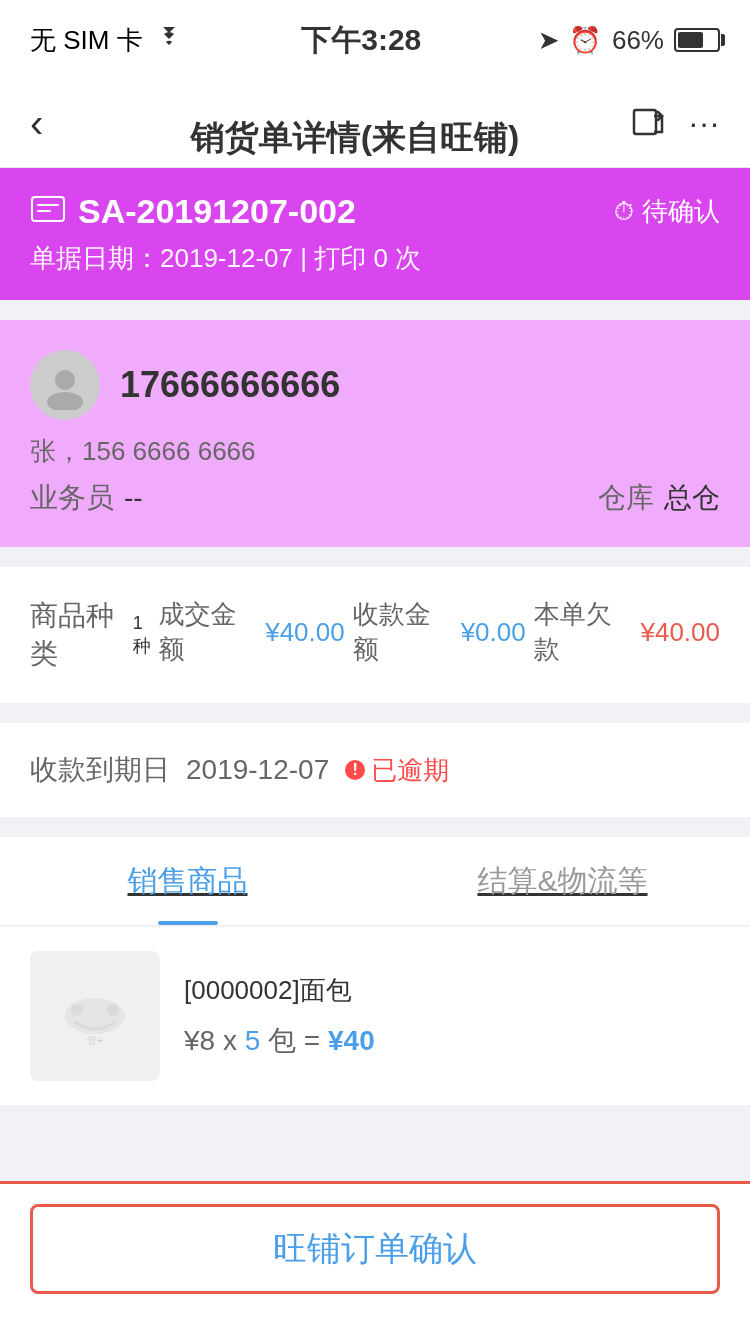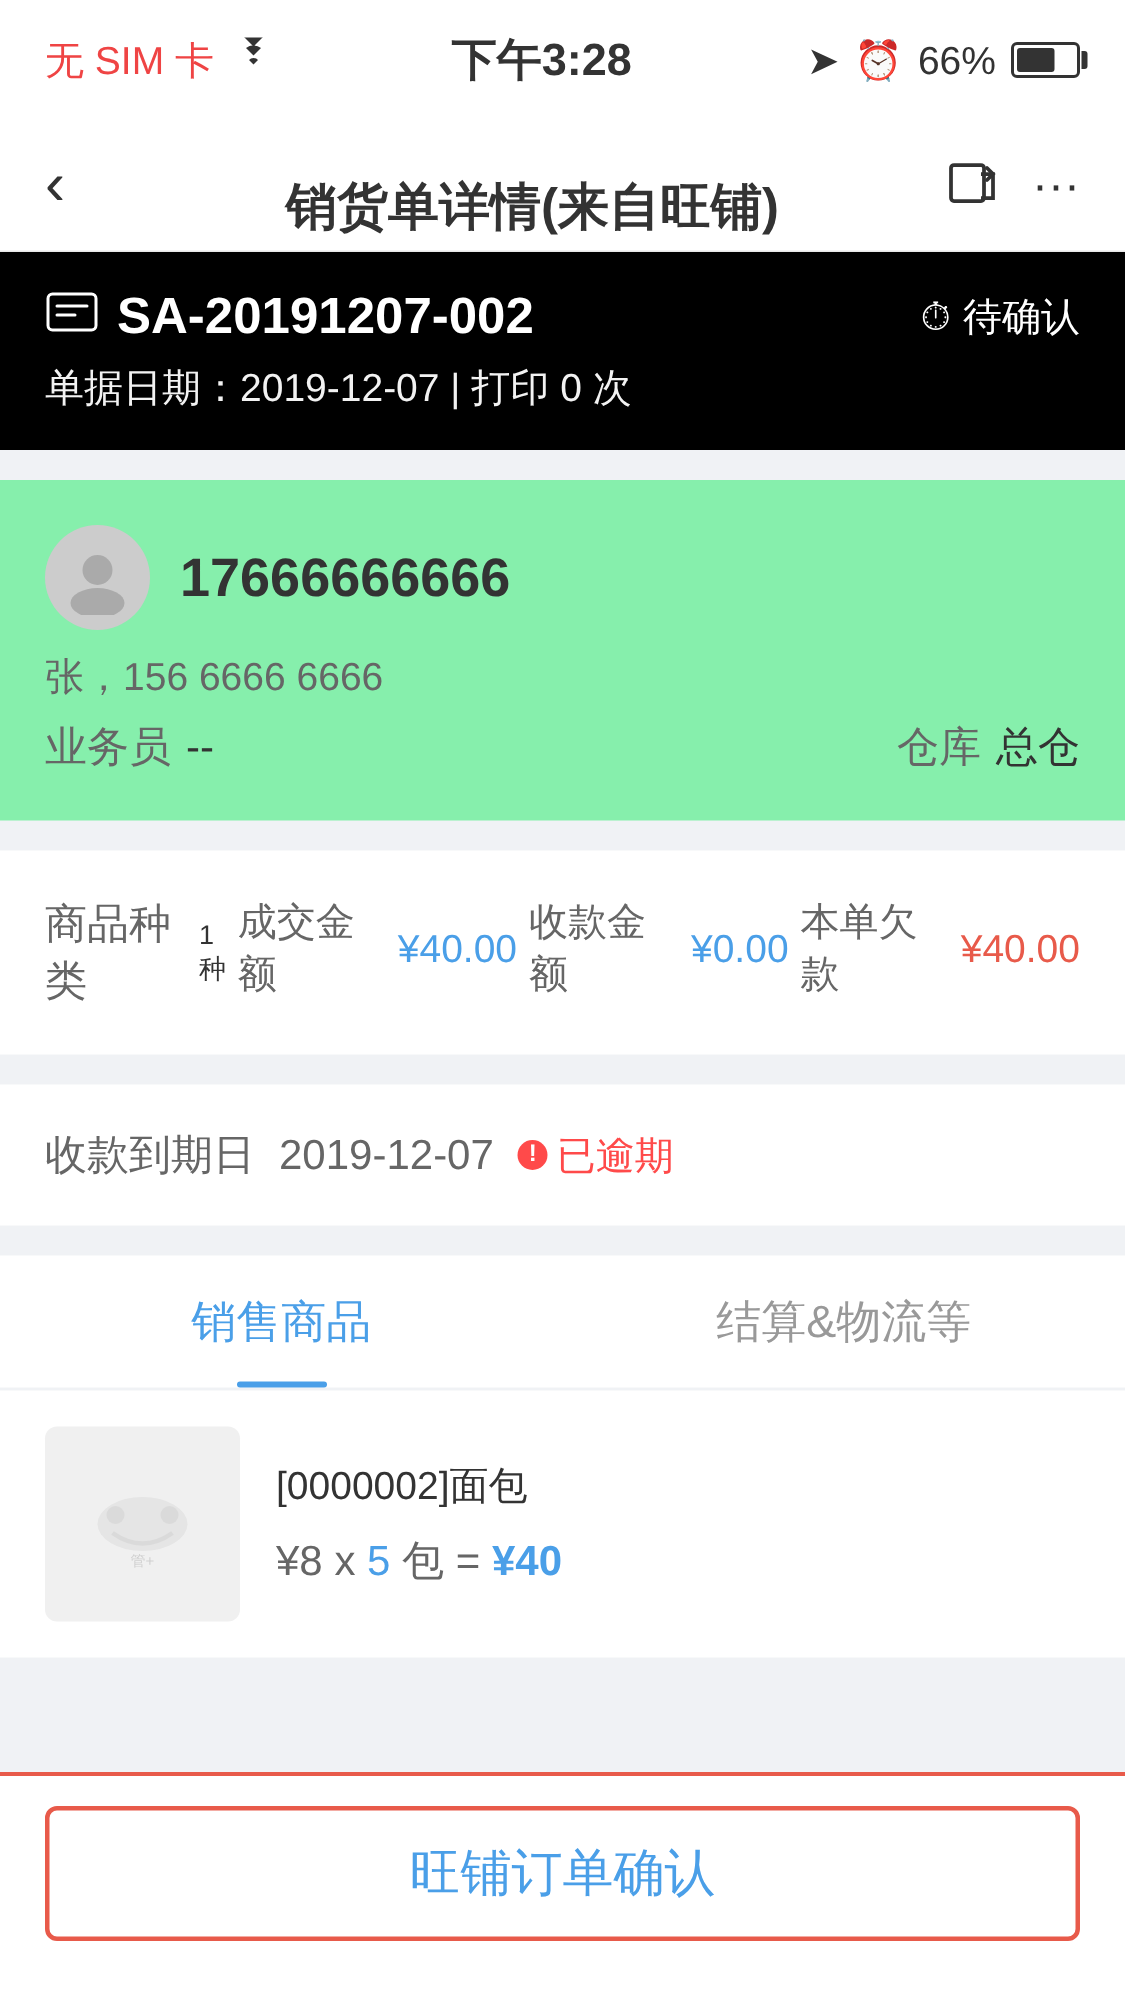--- a/index.html
+++ b/index.html
@@ -19,24 +19,24 @@
       width: 750px;
       height: 80px;
       background: #fff;
       display: flex;
       align-items: center;
       justify-content: space-between;
       padding: 0 30px;
     }
     .status-left {
       display: flex;
-      align-items: flex-start;
+      align-items: center;
       gap: 10px;
       font-size: 26px;
-      color: #ef4444;
+      color: #000000;
     }
     .status-time {
       font-size: 30px;
       font-weight: 600;
       color: #333;
       text-align: center;
       flex: 1;
     }
     .status-right {
       display: flex;
@@ -106,21 +106,21 @@
       justify-content: flex-end;
     }
     .nav-icon {
       font-size: 32px;
       color: #333;
       cursor: pointer;
     }
 
     
     .order-header {
-      background: #000000;
+      background: #d946ef;
       padding: 24px 30px;
       margin-bottom: 0;
     }
     .order-header-top {
       display: flex;
       align-items: center;
       justify-content: space-between;
     }
     .order-id {
       font-size: 34px;
@@ -139,21 +139,21 @@
     }
     .order-date {
       font-size: 26px;
       color: #fff;
       margin-top: 10px;
       opacity: 0.95;
     }
 
     
     .card {
-      background: #86efac;
+      background: #f0abfc;
       margin-top: 20px;
       padding: 30px;
     }
     .customer-header {
       display: flex;
       align-items: center;
       gap: 20px;
       margin-bottom: 14px;
     }
     .avatar {
@@ -261,20 +261,21 @@
       font-size: 16px;
       font-weight: 700;
     }
 
     
     .tabs-bar {
       background: #fff;
       margin-top: 20px;
       display: flex;
       align-items: flex-end;
+      text-decoration: underline;
     }
     .tab-item {
       flex: 1;
       height: 88px;
       display: flex;
       flex-direction: column;
       align-items: center;
       justify-content: center;
       font-size: 30px;
       color: #999;

